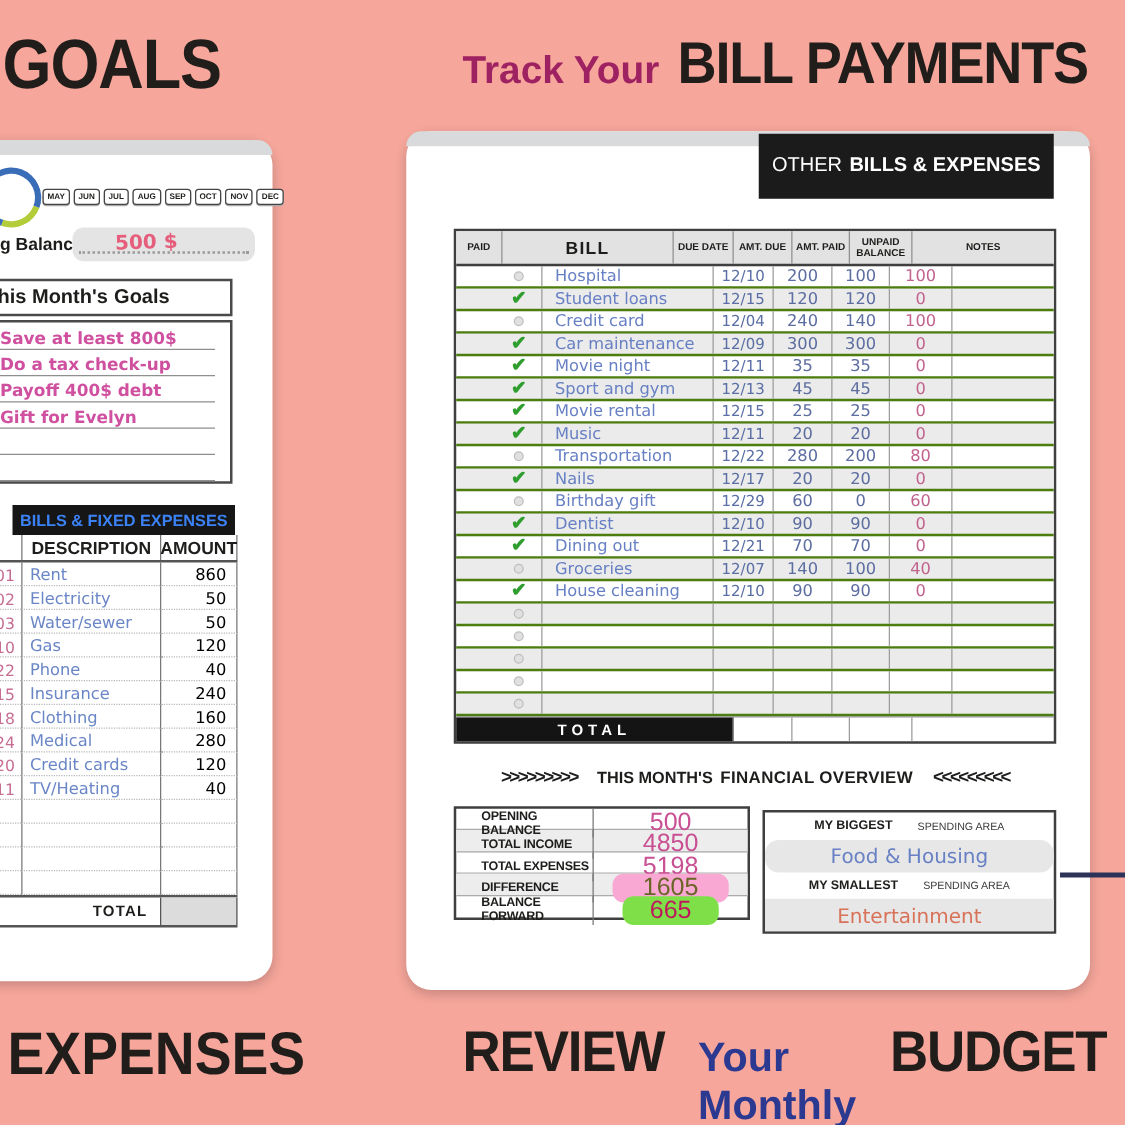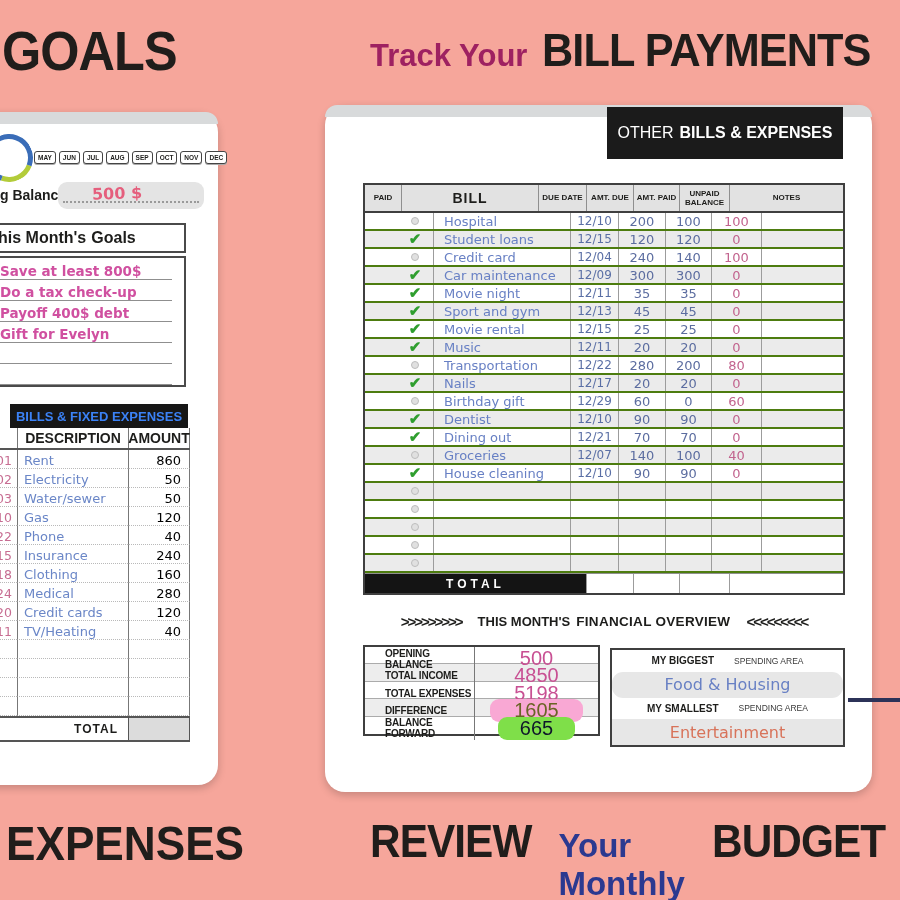--- a/index.html
+++ b/index.html
@@ -105,21 +105,21 @@
   .ov-title-bold{font-size:13.5px;font-weight:bold;letter-spacing:.3px;}
   .ov-table{position:absolute;left:38px;top:540px;width:237px;border:2px solid #3f3f3f;background:#fff;}
   .ov-row{display:grid;grid-template-columns:110px 123px;height:17.4px;border-bottom:1px solid #ababab;}
   .ov-row:last-child{border-bottom:none;}
   .ov-row:nth-of-type(even){background:#ededed;}
   .ov-label{display:flex;align-items:center;padding-left:20px;font-size:10px;font-weight:bold;
             border-right:1.5px solid #777;letter-spacing:-.2px;}
   .ov-value{display:flex;align-items:center;justify-content:center;font-size:20px;color:#c85093;
             font-family:Liberation Sans, sans-serif;}
   .ov-value span.yellow{background:#f9a8d4;color:#6a6426;border-radius:9px;padding:0 24px;}
-  .ov-value span.green{background:#7fdf49;color:#0f172a;border-radius:9px;padding:0 22px;}
+  .ov-value span.green{background:#7fdf49;color:#be185d;border-radius:9px;padding:0 22px;}
   .spend-box{position:absolute;left:285px;top:543px;width:235px;height:99px;border:2px solid #3f3f3f;
              background:#fff;display:flex;flex-direction:column;}
   .spend-label{flex:1;display:flex;align-items:center;justify-content:center;gap:20px;}
   .spend-bold{font-size:10px;font-weight:bold;}
   .spend-rest{font-size:8.5px;color:#3a3a3a;text-align:center;}
   .spend-value{flex:1.2;background:#e7e7e7;display:flex;align-items:center;justify-content:center;
                font-size:16px;font-family:"DejaVu Sans",sans-serif;}
   .biggest-value{color:#6880c4;border-radius:11px;}
   .smallest-value{color:#d8735a;}
   .connector-line{position:absolute;left:848px;top:698px;width:52px;height:4px;background:#2c3258;}

